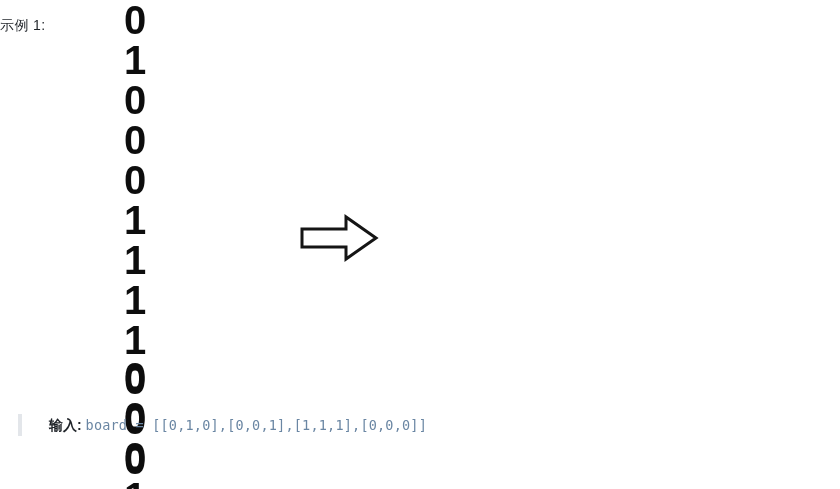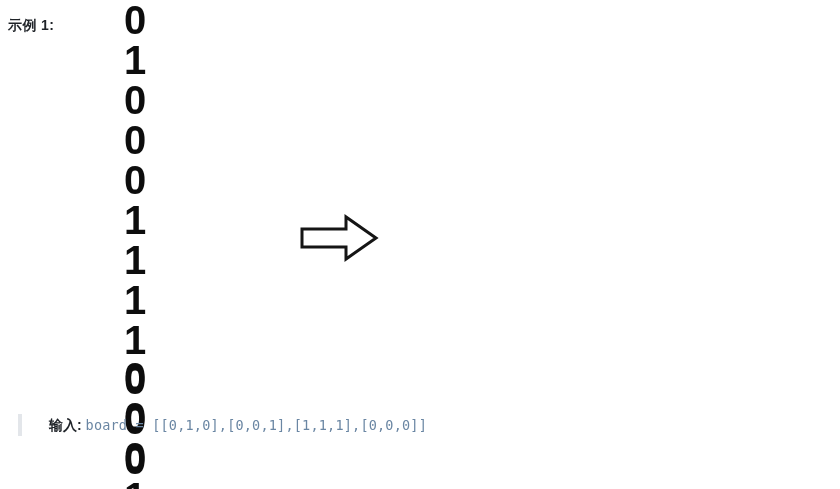--- a/index.html
+++ b/index.html
@@ -11,24 +11,24 @@
     width: 840px;
     height: 489px;
     position: relative;
     overflow: hidden;
     font-family: "Liberation Sans", sans-serif;
     color: #1a1a1a;
   }
 
   #page-title {
     position: absolute;
-    left: 8px;
+    left: 0;
     top: 17px;
     font-size: 14px;
-    font-weight: bold;
+    font-weight: normal;
     letter-spacing: 0.4px;
     color: #1f2328;
     white-space: nowrap;
   }
   #grid-input  { left: 22px;  top: 55px; width: 270px; height: 357px; }
   #grid-output { left: 382px; top: 55px; width: 270px; height: 357px; }
 
   .cell {
     background: #ffffff;
     display: flex;

